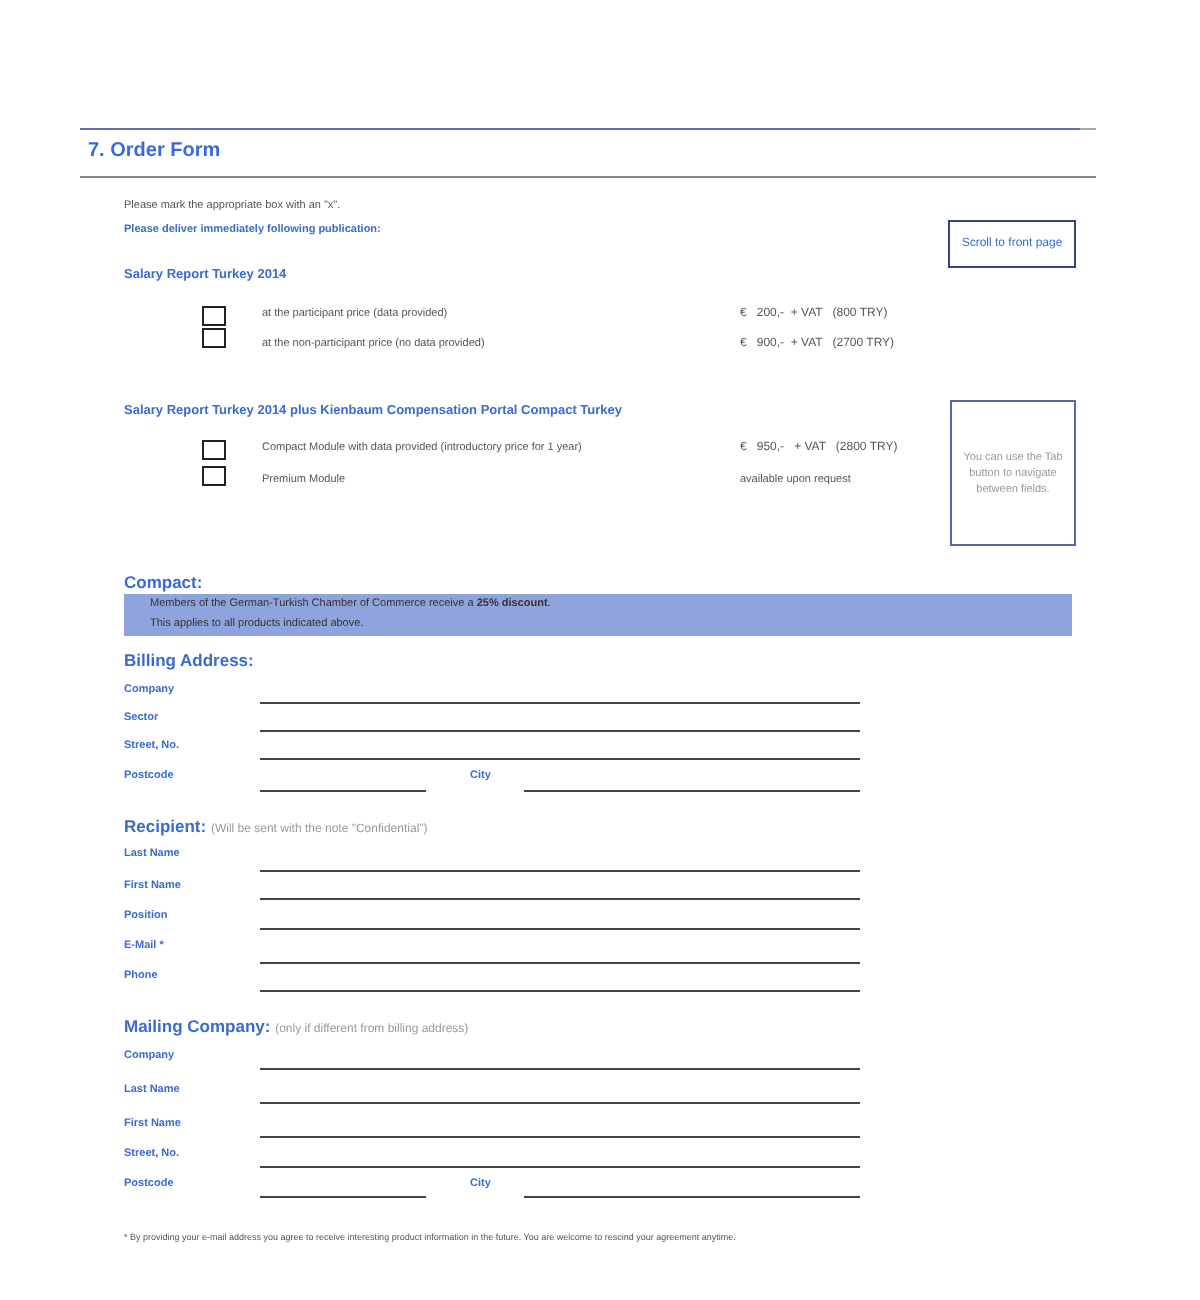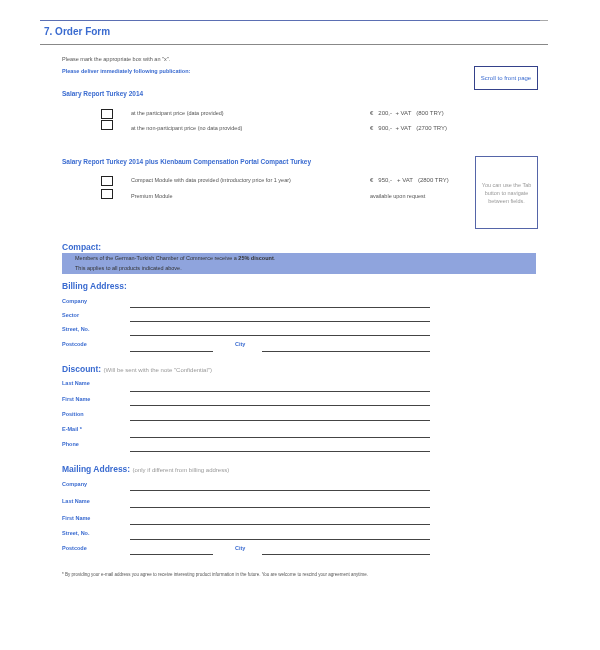--- a/index.html
+++ b/index.html
@@ -1,18 +1,18 @@
 <!DOCTYPE html>
 <html><head>
 <meta charset="utf-8">
 <style>
   html, body { margin: 0; padding: 0; background: #ffffff; }
   body { width: 600px; height: 650px; position: relative; overflow: hidden;
          font-family: "Liberation Sans", sans-serif; color: #333; }
-  .abs { position: absolute; }
+  .abs { position: absolute; margin-top: 44px; }
   .rule-top { left: 40px; top: 20px; width: 508px; height: 1px; background: #5b6fb3; }
   .rule-top-end { left: 540px; top: 20px; width: 8px; height: 1px; background: #aaa; }
   .rule-bottom { left: 40px; top: 44px; width: 508px; height: 1px; background: #888; }
   .title { left: 44px; top: 26px; font-size: 10px; font-weight: bold; color: #3a6bd0; }
   .small { font-size: 5.5px; color: #555; }
   .blue-small { font-size: 5.5px; color: #3a6bd0; }
   .section-head { font-size: 6.5px; font-weight: bold; color: #3a6bd0; }
   .big-head { font-size: 8.5px; font-weight: bold; color: #3a6bd0; }
   .note { font-size: 6px; font-weight: normal; color: #999; }
   .checkbox { width: 12px; height: 10px; border: 1px solid #222; box-sizing: border-box; background: #fff; }
@@ -76,33 +76,33 @@
 <div class="abs field-line" style="left:130px; top:307px; width:300px;"></div>
 <div class="abs label" style="left:62px; top:312px;">Sector</div>
 <div class="abs field-line" style="left:130px; top:321px; width:300px;"></div>
 <div class="abs label" style="left:62px; top:326px;">Street, No.</div>
 <div class="abs field-line" style="left:130px; top:335px; width:300px;"></div>
 <div class="abs label" style="left:62px; top:341px;">Postcode</div>
 <div class="abs field-line" style="left:130px; top:351px; width:83px;"></div>
 <div class="abs label" style="left:235px; top:341px;">City</div>
 <div class="abs field-line" style="left:262px; top:351px; width:168px;"></div>
 
-<div class="abs big-head" style="left:62px; top:364px;"><span>Discount:</span> <span class="note">(Will be sent with the note "Confidential")</span></div>
+<div class="abs big-head" style="left:62px; top:364px;"><span>Recipient:</span> <span class="note">(Will be sent with the note "Confidential")</span></div>
 <div class="abs label" style="left:62px; top:380px;">Last Name</div>
 <div class="abs field-line" style="left:130px; top:391px; width:300px;"></div>
 <div class="abs label" style="left:62px; top:396px;">First Name</div>
 <div class="abs field-line" style="left:130px; top:405px; width:300px;"></div>
 <div class="abs label" style="left:62px; top:411px;">Position</div>
 <div class="abs field-line" style="left:130px; top:420px; width:300px;"></div>
 <div class="abs label" style="left:62px; top:426px;">E-Mail *</div>
 <div class="abs field-line" style="left:130px; top:437px; width:300px;"></div>
 <div class="abs label" style="left:62px; top:441px;">Phone</div>
 <div class="abs field-line" style="left:130px; top:451px; width:300px;"></div>
 
-<div class="abs big-head" style="left:62px; top:464px;"><span>Mailing Address:</span> <span class="note">(only if different from billing address)</span></div>
+<div class="abs big-head" style="left:62px; top:464px;"><span>Mailing Company:</span> <span class="note">(only if different from billing address)</span></div>
 <div class="abs label" style="left:62px; top:481px;">Company</div>
 <div class="abs field-line" style="left:130px; top:490px; width:300px;"></div>
 <div class="abs label" style="left:62px; top:498px;">Last Name</div>
 <div class="abs field-line" style="left:130px; top:507px; width:300px;"></div>
 <div class="abs label" style="left:62px; top:515px;">First Name</div>
 <div class="abs field-line" style="left:130px; top:524px; width:300px;"></div>
 <div class="abs label" style="left:62px; top:530px;">Street, No.</div>
 <div class="abs field-line" style="left:130px; top:539px; width:300px;"></div>
 <div class="abs label" style="left:62px; top:545px;">Postcode</div>
 <div class="abs field-line" style="left:130px; top:554px; width:83px;"></div>

